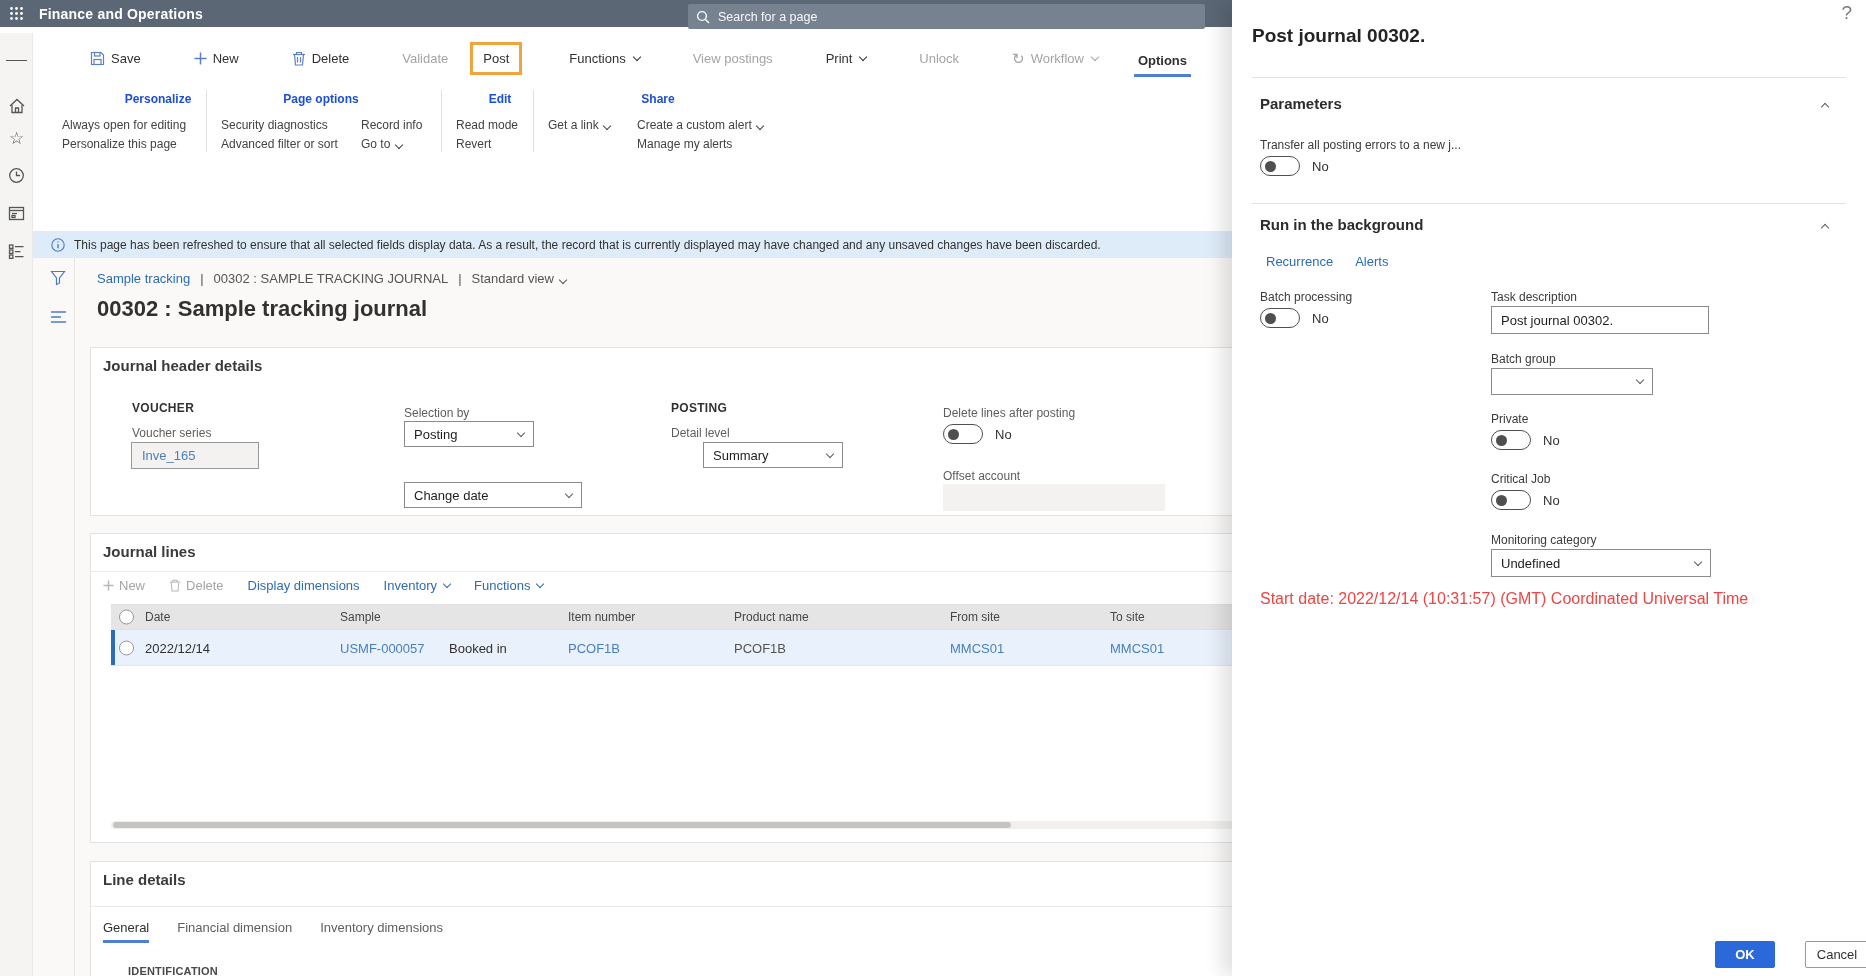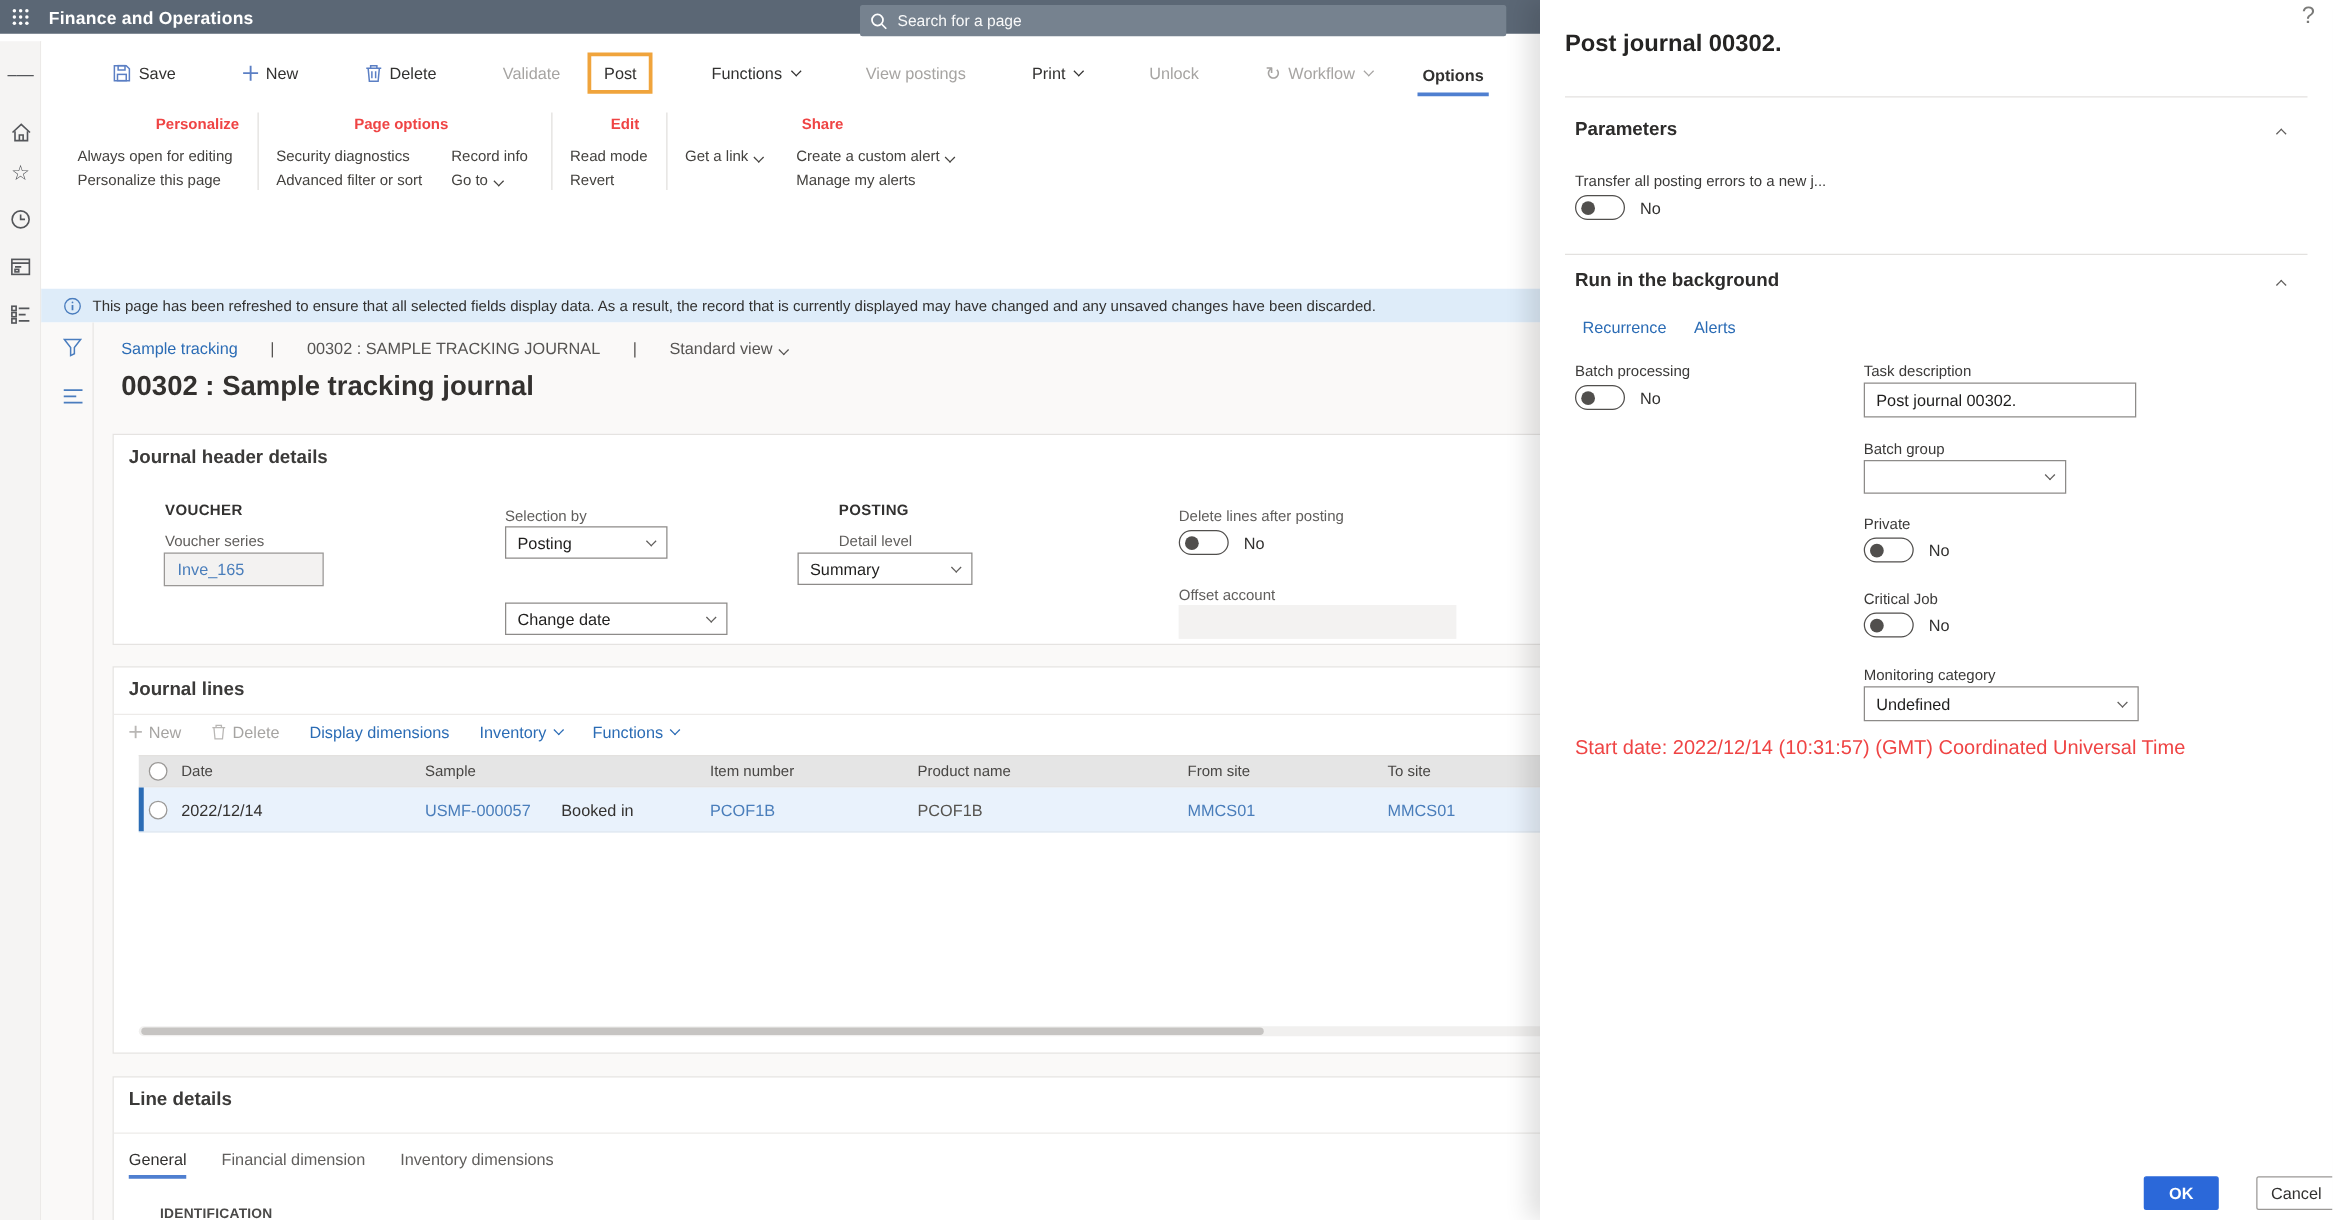--- a/index.html
+++ b/index.html
@@ -26,31 +26,31 @@
   .ap-item.disabled { color:#a6a4a2; cursor:default; }
   .ap-post { border:3px solid #f0a43c; padding:6px 10px; margin-right:16px; cursor:pointer; }
   .ap-options { position:relative; padding:14px 4px 11px 4px; margin-right:14px; font-weight:bold; cursor:pointer; }
   .ap-options .ul { position:absolute; left:0; right:0; bottom:2px; height:3px; background:#4f7fd0; }
   .ap-sep { width:1px; height:22px; background:#d8d6d4; margin-right:14px; }
   .chev { display:inline-block; width:6px; height:6px; border-right:1.4px solid currentColor; border-bottom:1.4px solid currentColor; transform:rotate(45deg); margin-left:2px; margin-top:-3px; }
   .chev-up { transform:rotate(-135deg); margin-top:4px; }
 
   
   .flyout { position:absolute; left:33px; top:84px; width:1199px; height:147px; background:#fff; }
-  .fly-title { position:absolute; top:8px; font-size:12px; font-weight:bold; color:#ef4444; }
+  .fly-title { position:absolute; top:8px; font-size:12px; font-weight:bold; color:#1d4ed8; }
   .fly-item { position:absolute; font-size:12px; color:#44423f; cursor:pointer; white-space:nowrap; }
   .fly-sep { position:absolute; top:6px; width:1px; height:62px; background:#e1dfdd; }
 
   
   .infobar { position:absolute; left:33px; top:231px; width:1199px; height:27px; background:#deecf9; display:flex; align-items:center; padding-left:18px; font-size:12px; color:#323130; gap:9px; }
 
   
   .content-bg { position:absolute; left:33px; top:258px; width:1199px; height:718px; background:#faf9f8; }
   .pane-line { position:absolute; left:74px; top:258px; width:1px; height:718px; background:#e8e6e4; }
-  .crumbs { position:absolute; left:97px; top:271px; display:flex; align-items:center; gap:26px; font-size:13px; color:#565452; }
+  .crumbs { position:absolute; left:97px; top:271px; display:flex; align-items:center; gap:10px; font-size:13px; color:#565452; }
   .crumb-link { color:#2b6cb5; cursor:pointer; }
   .page-title { position:absolute; left:97px; top:296px; font-size:22px; font-weight:600; color:#33312f; }
 
   .card { position:absolute; left:90px; width:1160px; background:#fff; border:1px solid #e5e3e1; }
   .card-h { position:absolute; left:12px; top:9px; font-size:15px; font-weight:600; color:#3b3a39; cursor:pointer; }
   .lbl { position:absolute; font-size:12px; color:#605e5c; white-space:nowrap; }
   .grp { position:absolute; font-size:12px; font-weight:bold; color:#323130; letter-spacing:.3px; }
   .sel { position:absolute; height:26px; border:1px solid #8d8b89; background:#fff; display:flex; align-items:center; justify-content:space-between; padding:0 9px; font-size:13px; color:#1f1e1d; cursor:pointer; }
   .sel .chev { color:#605e5c; }
   .inp { position:absolute; height:27px; border:1px solid #9a9896; background:#f3f2f1; display:flex; align-items:center; padding:0 10px; font-size:13px; }
@@ -304,21 +304,21 @@
         <span class="chev"></span>
     </div>
     <div class="lbl" style="left:313px; top:119px;margin-top:24px;">New voucher by</div>
     <div class="sel" style="left:313px; top:134px; width:178px;">
       <span>Change date</span>
         <span class="chev"></span>
     </div>
 
     <div class="grp" style="left:580px; top:53px;">POSTING</div>
     <div class="lbl" style="left:580px; top:78px;">Detail level</div>
-    <div class="sel" style="left:547px; top:94px; width:140px;">
+    <div class="sel" style="left:612px; top:94px; width:140px;">
       <span>Summary</span>
         <span class="chev"></span>
     </div>
 
     <div class="lbl" style="left:852px; top:58px;">Delete lines after posting</div>
     <div class="tgl-row" style="left:852px; top:76px;">
       <span class="tgl">
           <span class="knob"></span>
         </span>
       <span class="tgl-val">No</span>

